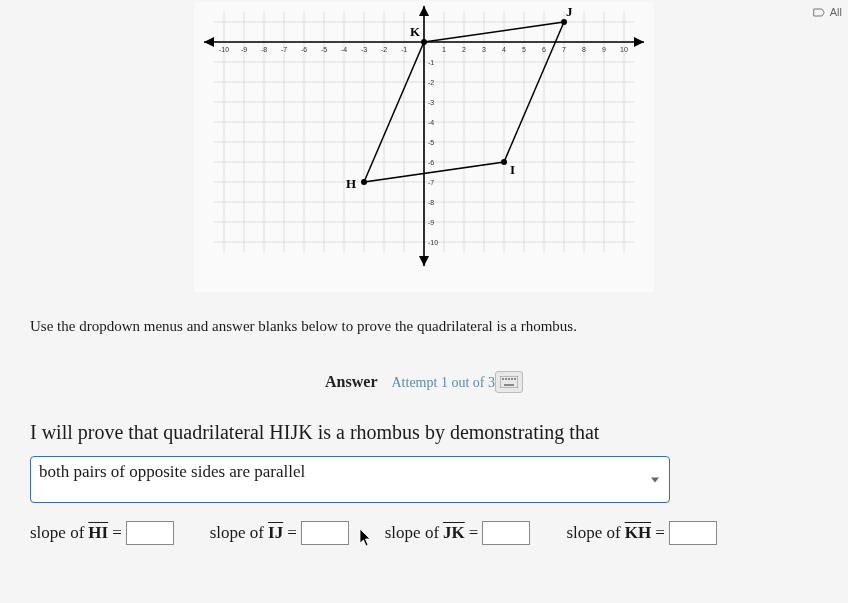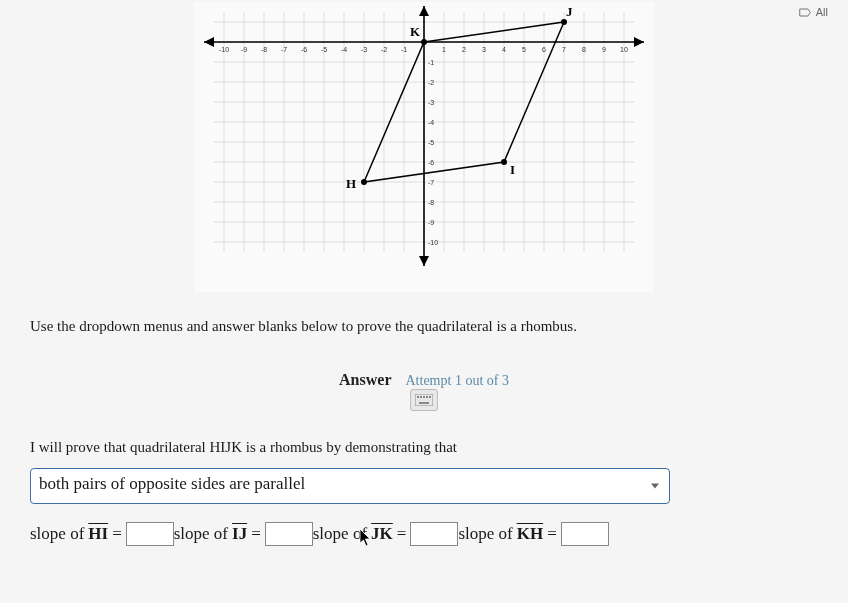--- a/index.html
+++ b/index.html
@@ -8,21 +8,21 @@
     background: #f5f5f5;
     width: 848px;
     height: 603px;
     overflow: hidden;
     position: relative;
     color: #1a1a1a;
   }
   .top-right {
     position: absolute;
     top: 6px;
-    right: 20px;
+    right: 6px;
     font-family: Arial, sans-serif;
     font-size: 11px;
     color: #666;
     display: flex;
     align-items: center;
     gap: 4px;
   }
   .top-right svg { width: 14px; height: 11px; }
   .graph-wrap {
     width: 100%;
@@ -34,21 +34,20 @@
   .prompt-text {
     font-size: 15px;
     padding: 24px 20px 12px 30px;
     line-height: 1.4;
   }
   .answer-row {
     padding: 22px 30px 10px 30px;
     display: flex;
     align-items: center;
     justify-content: center;
-    flex-direction: column;
   }
   .answer-label {
     font-weight: bold;
     font-size: 16px;
     color: #222;
   }
   .attempt {
     font-size: 14px;
     color: #5a8aa8;
     margin-left: 10px;
@@ -56,48 +55,49 @@
   }
   .kb-icon {
     width: 28px; height: 22px;
     background: #e8e8e8;
     border: 1px solid #bbb;
     border-radius: 3px;
     display: flex; align-items: center; justify-content: center;
     font-size: 12px;
   }
   .proof-line {
-    font-size: 15px;
+    font-size: 20px;
     padding: 18px 30px 8px 30px;
   }
   .dropdown {
     margin: 4px 30px 12px 30px;
     border: 1.5px solid #3b6ea5;
     border-radius: 4px;
-    padding: 5px 28px 9px 8px;
+    padding: 5px 28px 20px 8px;
     font-size: 17px;
     font-family: Georgia, serif;
     background: #fff;
     width: 640px;
     position: relative;
     cursor: pointer;
   }
   .dropdown::after {
     content: "";
     position: absolute;
     right: 10px;
     top: 50%;
     width: 0; height: 0;
     border-left: 4px solid transparent;
     border-right: 4px solid transparent;
     border-top: 5px solid #666;
     transform: translateY(-50%);
   }
   .slope-row {
     display: flex;
+    gap: 36px;
     padding: 6px 30px 0 30px;
     font-size: 17px;
     align-items: center;
   }
   .slope-item { display: flex; align-items: center; gap: 4px; white-space: nowrap;}
   .seg { text-decoration: overline; font-weight: bold; }
   .blank {
     display: inline-block;
     width: 48px;
     height: 24px;

